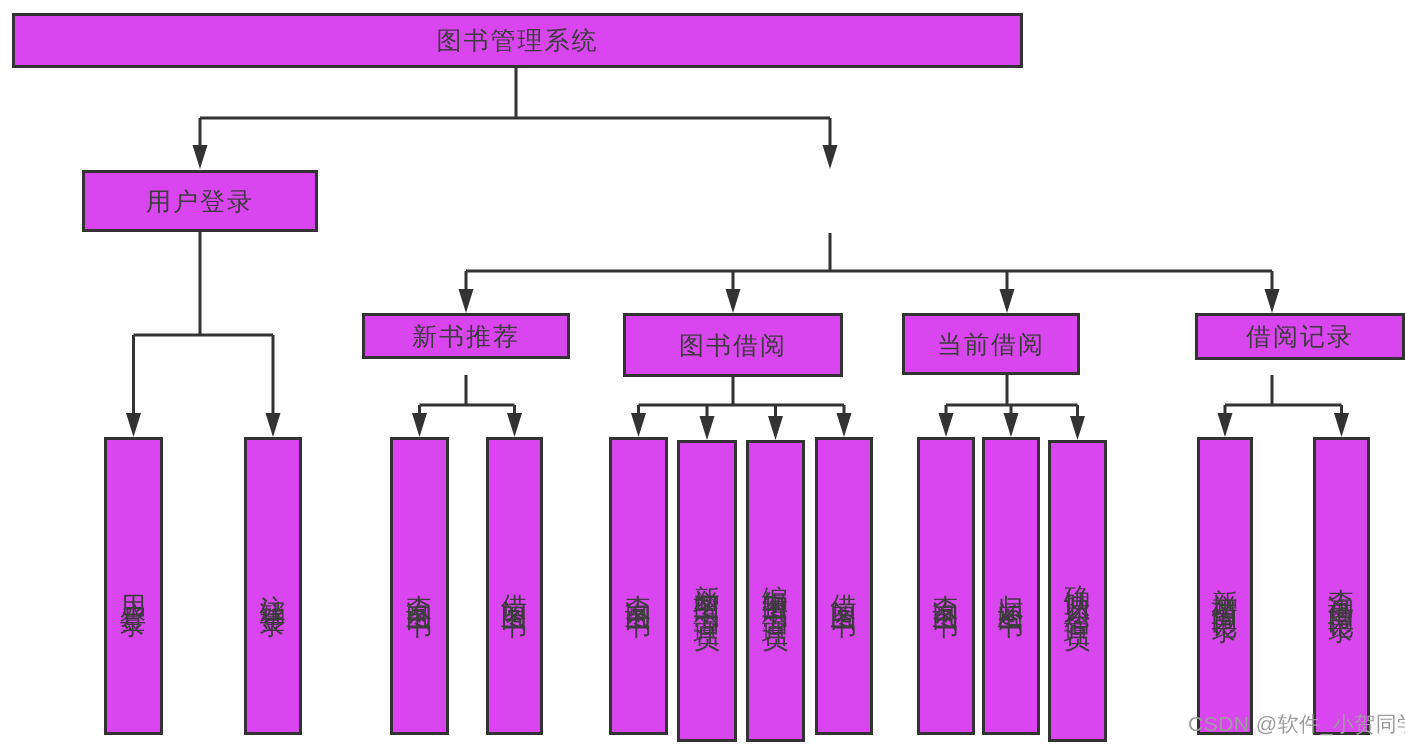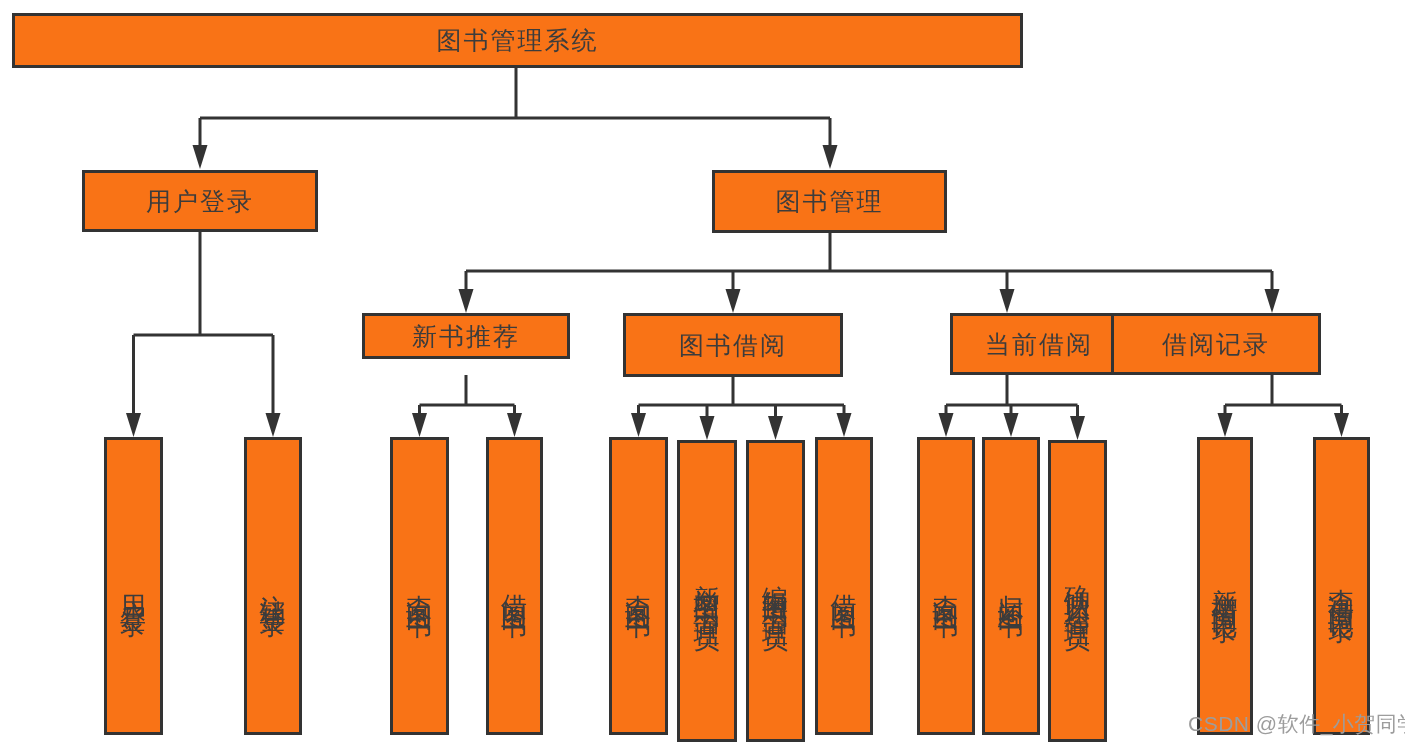--- a/index.html
+++ b/index.html
@@ -8,21 +8,21 @@
     width:1405px;height:747px;
     background:#ffffff;
     font-family:"Liberation Sans", sans-serif;
     overflow:hidden;
   }
   svg.wires{position:absolute;left:0;top:0;}
   .node{
     position:absolute;
     box-sizing:border-box;
     border:3px solid #333333;
-    background:#f97316;
+    background:#d946ef;
     display:flex;
     align-items:center;
     justify-content:center;
     color:#3c3c3c;
   }
   .node.h span{
     font-size:25px;
     letter-spacing:2px;
     white-space:nowrap;
   }
@@ -80,34 +80,31 @@
     </g>
   </svg>
 
   <div class="node h root" style="left:12px;top:13px;width:1011px;height:55px">
     <span>图书管理系统</span>
   </div>
 
   <div class="node h" style="left:82px;top:170px;width:236px;height:62px">
     <span>用户登录</span>
   </div>
-  <div class="node h" style="left:712px;top:170px;width:235px;height:63px">
-    <span>图书管理</span>
-  </div>
 
   <div class="node h" style="left:362px;top:313px;width:208px;height:46px">
     <span>新书推荐</span>
   </div>
   <div class="node h" style="left:623px;top:313px;width:220px;height:64px">
     <span>图书借阅</span>
   </div>
-  <div class="node h" style="left:950px;top:313px;width:178px;height:62px">
+  <div class="node h" style="left:902px;top:313px;width:178px;height:62px">
     <span>当前借阅</span>
   </div>
-  <div class="node h" style="left:1111px;top:313px;width:210px;height:62px">
+  <div class="node h" style="left:1195px;top:313px;width:210px;height:47px">
     <span>借阅记录</span>
   </div>
 
   <div class="node v" style="left:104px;top:437px;width:59px;height:298px">
     <span>用户登录</span>
   </div>
   <div class="node v" style="left:244px;top:437px;width:58px;height:298px">
     <span>注销登录</span>
   </div>
 

